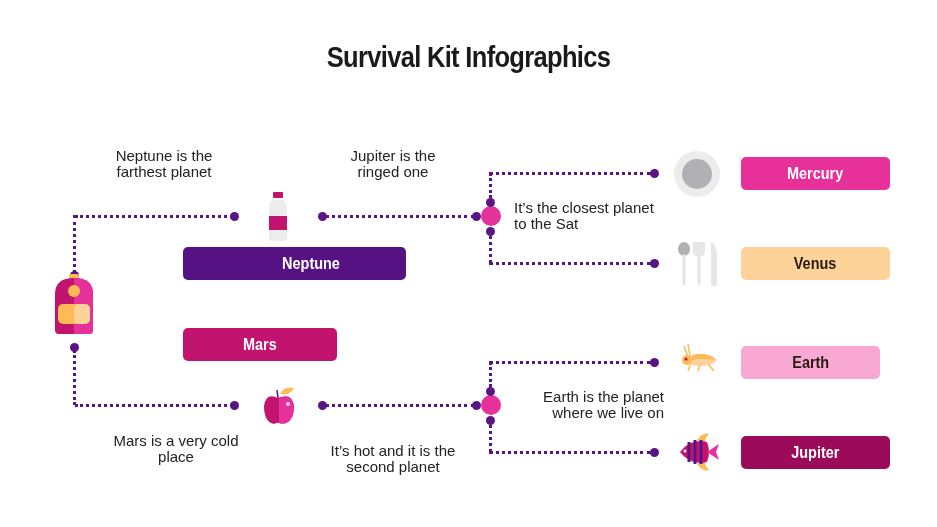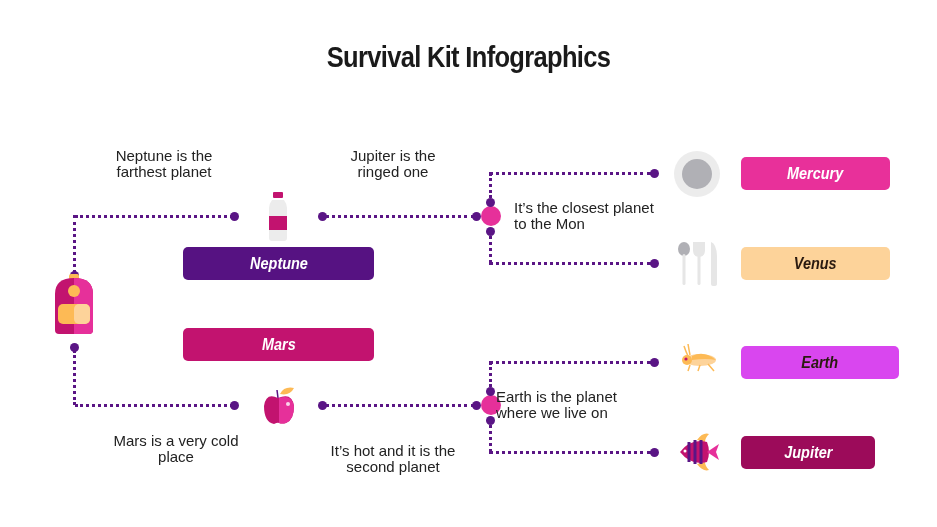--- a/index.html
+++ b/index.html
@@ -1,20 +1,20 @@
 <!DOCTYPE html>
 <html><head>
 <meta charset="utf-8">
 <style>
   html, body { margin: 0; padding: 0; }
   body { width: 937px; height: 527px; background: #ffffff; position: relative; overflow: hidden; font-family: "Liberation Sans", sans-serif; color: #222; }
   .title { position: absolute; left: 0; width: 937px; top: 40px; text-align: center; font-family: "Liberation Sans", sans-serif; font-weight: bold; font-size: 30px; color: #1a1a1a; letter-spacing: -0.8px; transform: scaleX(0.85); }
   .caption { position: absolute; text-align: center; font-size: 15px; line-height: 16px; color: #222; }
   .caption.left { text-align: left; }
-  .label { position: absolute; height: 33px; border-radius: 5px; display: flex; align-items: center; justify-content: center; font-weight: bold; font-size: 17px; font-style: italic; }
+  .label { position: absolute; height: 33px; border-radius: 5px; display: flex; align-items: center; justify-content: center; font-weight: bold; font-size: 17px; }
   .label span { transform: scaleX(0.85); display: inline-block; }
   .hline { position: absolute; height: 0; border-top: 3px dotted #5a1585; }
   .vline { position: absolute; width: 0; border-left: 3px dotted #5a1585; }
   .dot { position: absolute; width: 9px; height: 9px; border-radius: 50%; background: #5a1585; }
   .hub { position: absolute; width: 20px; height: 20px; border-radius: 50%; background: #e6309a; }
   .icon { position: absolute; }
 </style>
 </head>
 <body>
 
@@ -61,50 +61,50 @@
 <div class="icon" style="left:262px; top:386px; width:34px; height:40px;">
   <svg width="34" height="40" viewBox="0 0 34 40">
     <path d="M18 8 Q22 0 32 2 Q28 10 18 8 Z" fill="#fdba55"></path>
     <line x1="15" y1="4" x2="16" y2="12" stroke="#5a1585" stroke-width="1.5"></line>
     <path d="M16 12 Q4 6 2 20 Q2 36 12 38 Q16 36 17 37 Q20 38 24 37 Q32 34 32 20 Q30 6 16 12 Z" fill="#c2136f"></path>
     <path d="M17 12 Q30 8 32 20 Q32 34 24 37 Q20 38 17 37 Z" fill="#e6309a"></path>
     <circle cx="26" cy="18" r="2" fill="#ffffff" opacity="0.8"></circle>
   </svg>
 </div>
 
-<div class="label" style="left:183px; top:247px; width:191px; background:#561282; color:#ffffff;">
+<div class="label" style="left:183px; top:247px; width:191px; background:#561282; color:#ffffff;padding-left:32px;">
     <span>Neptune</span>
   </div>
-<div class="label" style="left:183px; top:328px; width:191px; background:#c2136f; color:#ffffff;">
+<div class="label" style="left:183px; top:328px; width:154px; background:#c2136f; color:#ffffff;">
     <span>Mars</span>
   </div>
 
 <div class="dot" style="left:472px; top:212px;"></div>
 <div class="hub" style="left:481px; top:206px;"></div>
 <div class="dot" style="left:486px; top:198px;"></div>
 <div class="dot" style="left:486px; top:227px;"></div>
 <div class="vline" style="left:489px; top:173px; height:25px;"></div>
 <div class="hline" style="left:489px; top:172px; width:162px;"></div>
 <div class="dot" style="left:650px; top:169px;"></div>
 <div class="vline" style="left:489px; top:236px; height:27px;"></div>
 <div class="hline" style="left:489px; top:262px; width:162px;"></div>
 <div class="dot" style="left:650px; top:259px;"></div>
-<div class="caption left" style="left:514px; top:200px; width:140px;">It’s the closest planet to the Mon</div>
+<div class="caption left" style="left:514px; top:200px; width:140px;">It’s the closest planet to the Sat</div>
 
 <div class="dot" style="left:472px; top:401px;"></div>
 <div class="hub" style="left:481px; top:395px;"></div>
 <div class="dot" style="left:486px; top:387px;"></div>
 <div class="dot" style="left:486px; top:416px;"></div>
 <div class="vline" style="left:489px; top:362px; height:25px;"></div>
 <div class="hline" style="left:489px; top:361px; width:162px;"></div>
 <div class="dot" style="left:650px; top:358px;"></div>
 <div class="vline" style="left:489px; top:425px; height:27px;"></div>
 <div class="hline" style="left:489px; top:451px; width:162px;"></div>
 <div class="dot" style="left:650px; top:448px;"></div>
-<div class="caption left" style="left:496px; top:389px; width:150px;">Earth is the planet where we live on</div>
+<div class="caption left" style="left:514px; top:389px; width:150px;text-align:right;">Earth is the planet where we live on</div>
 
 <div class="icon" style="left:673px; top:150px; width:48px; height:48px;">
   <svg width="48" height="48" viewBox="0 0 48 48">
     <circle cx="24" cy="24" r="23" fill="#ececec"></circle>
     <circle cx="24" cy="24" r="15" fill="#b0b0b5"></circle>
   </svg>
 </div>
 
 <div class="icon" style="left:677px; top:240px; width:44px; height:46px;">
   <svg width="44" height="46" viewBox="0 0 44 46">
@@ -138,18 +138,18 @@
     <circle cx="6" cy="19" r="1.5" fill="#ffffff"></circle>
   </svg>
 </div>
 
 <div class="label" style="left:741px; top:157px; width:149px; background:#e8309a; color:#ffffff;">
     <span>Mercury</span>
   </div>
 <div class="label" style="left:741px; top:247px; width:149px; background:#fdd39a; color:#2a1a10;">
     <span>Venus</span>
   </div>
-<div class="label" style="left:741px; top:346px; width:158px; background:#d946ef; color:#2a1a10;">
+<div class="label" style="left:741px; top:346px; width:139px; background:#f9a8d4; color:#2a1a10;">
     <span>Earth</span>
   </div>
-<div class="label" style="left:741px; top:436px; width:134px; background:#9c0b5a; color:#ffffff;">
+<div class="label" style="left:741px; top:436px; width:149px; background:#9c0b5a; color:#ffffff;">
     <span>Jupiter</span>
   </div>
 
 </body></html>

